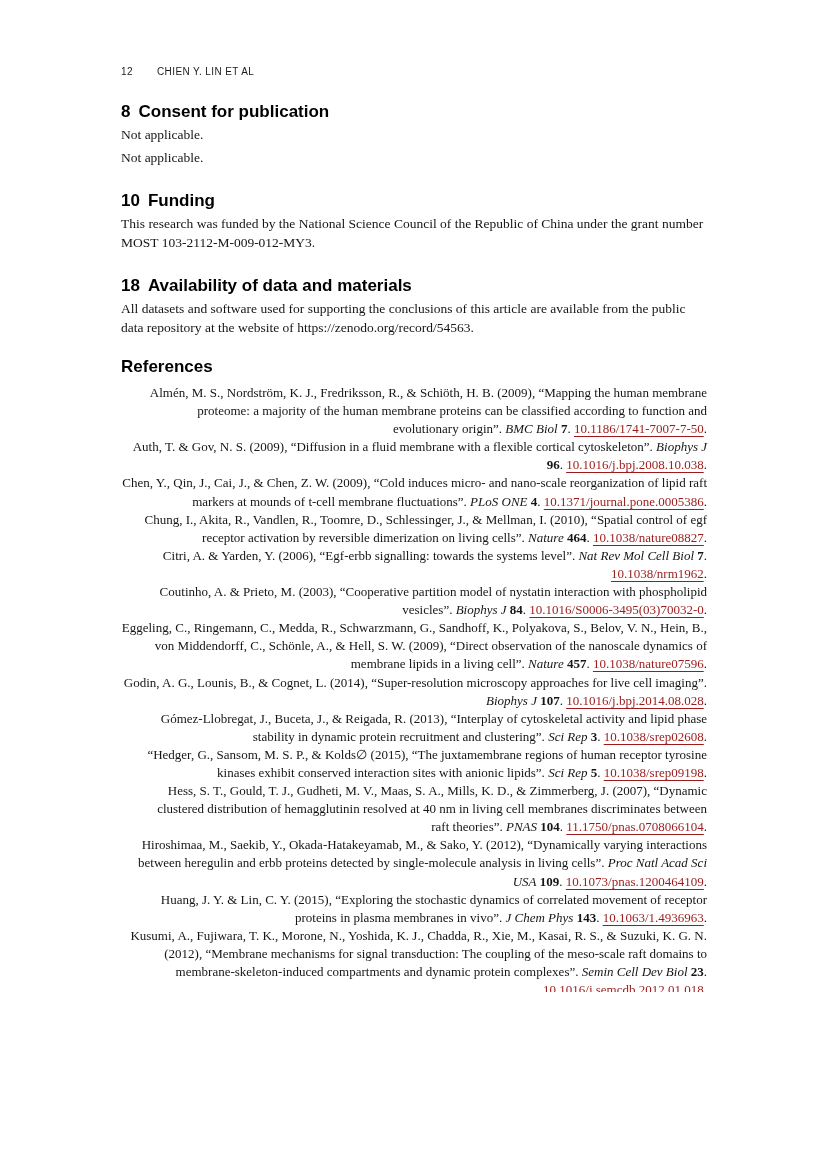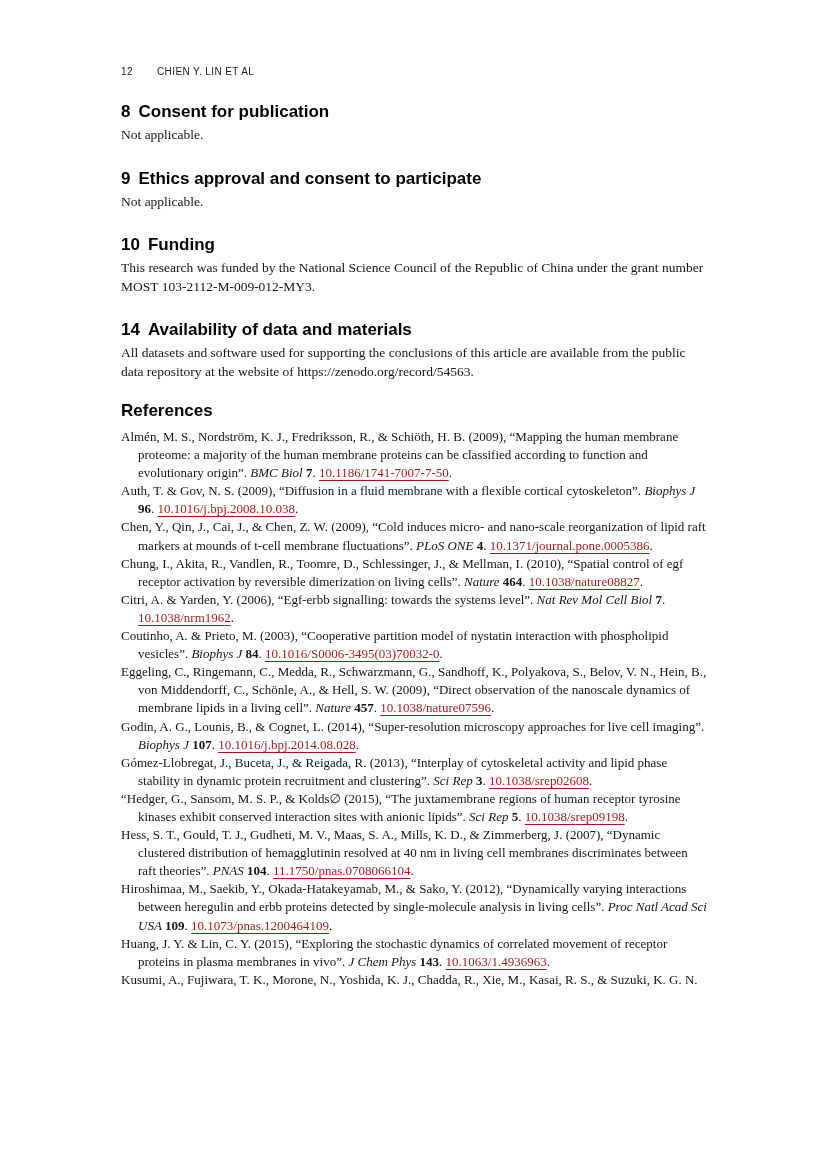--- a/index.html
+++ b/index.html
@@ -44,21 +44,21 @@
     line-height: 21px;
     color: #000000;
     margin: 19px 0 7px 0;
   }
   p.sec-body {
     font-size: 13.5px;
     line-height: 18.5px;
     margin: 4px 0 0 0;
     text-align: left;
   }
-  .refs-list { margin: 0; }
+  .refs-list { margin: 0; text-align: right; }
   .ref {
     font-size: 13px;
     line-height: 18.1px;
     padding-left: 17px;
     text-indent: -17px;
   }
   .ref .journal { font-style: italic; }
   .ref .vol { font-weight: 700; }
   .ref a.doi {
     color: var(--link-color, #9b1b1b);
@@ -80,36 +80,33 @@
     </div>
 
     <section>
       <h2 class="sec-head">
         <span class="sec-num">8</span><span>Consent for publication</span>
       </h2>
       <p class="sec-body">Not applicable.</p>
     </section>
 
     <section>
-      <h2 class="sec-head">
-        <span class="sec-num">9</span><span>Ethics approval and consent to participate</span>
-      </h2>
       <p class="sec-body">Not applicable.</p>
     </section>
 
     <section>
       <h2 class="sec-head">
         <span class="sec-num">10</span><span>Funding</span>
       </h2>
       <p class="sec-body">This research was funded by the National Science Council of the Republic of China under the grant number MOST 103-2112-M-009-012-MY3.</p>
     </section>
 
     <section>
       <h2 class="sec-head">
-        <span class="sec-num">14</span><span>Availability of data and materials</span>
+        <span class="sec-num">18</span><span>Availability of data and materials</span>
       </h2>
       <p class="sec-body">All datasets and software used for supporting the conclusions of this article are available from the public data repository at the website of https://zenodo.org/record/54563.</p>
     </section>
 
     <h2 class="refs-head">References</h2>
     <div class="refs-list" id="refs-list">
         <div class="ref"><span>Almén, M. S., Nordström, K. J., Fredriksson, R., &amp; Schiöth, H. B. (2009), “Mapping the human membrane proteome: a majority of the human membrane proteins can be classified according to function and evolutionary origin”. </span><span class="journal">BMC Biol</span><span class="vol"> 7</span>. <a class="doi">10.1186/1741-7007-7-50</a>.</div>
         <div class="ref"><span>Auth, T. &amp; Gov, N. S. (2009), “Diffusion in a fluid membrane with a flexible cortical cytoskeleton”. </span><span class="journal">Biophys J</span><span class="vol"> 96</span>. <a class="doi">10.1016/j.bpj.2008.10.038</a>.</div>
         <div class="ref"><span>Chen, Y., Qin, J., Cai, J., &amp; Chen, Z. W. (2009), “Cold induces micro- and nano-scale reorganization of lipid raft markers at mounds of t-cell membrane fluctuations”. </span><span class="journal">PLoS ONE</span><span class="vol"> 4</span>. <a class="doi">10.1371/journal.pone.0005386</a>.</div>
         <div class="ref"><span>Chung, I., Akita, R., Vandlen, R., Toomre, D., Schlessinger, J., &amp; Mellman, I. (2010), “Spatial control of egf receptor activation by reversible dimerization on living cells”. </span><span class="journal">Nature</span><span class="vol"> 464</span>. <a class="doi">10.1038/nature08827</a>.</div>

